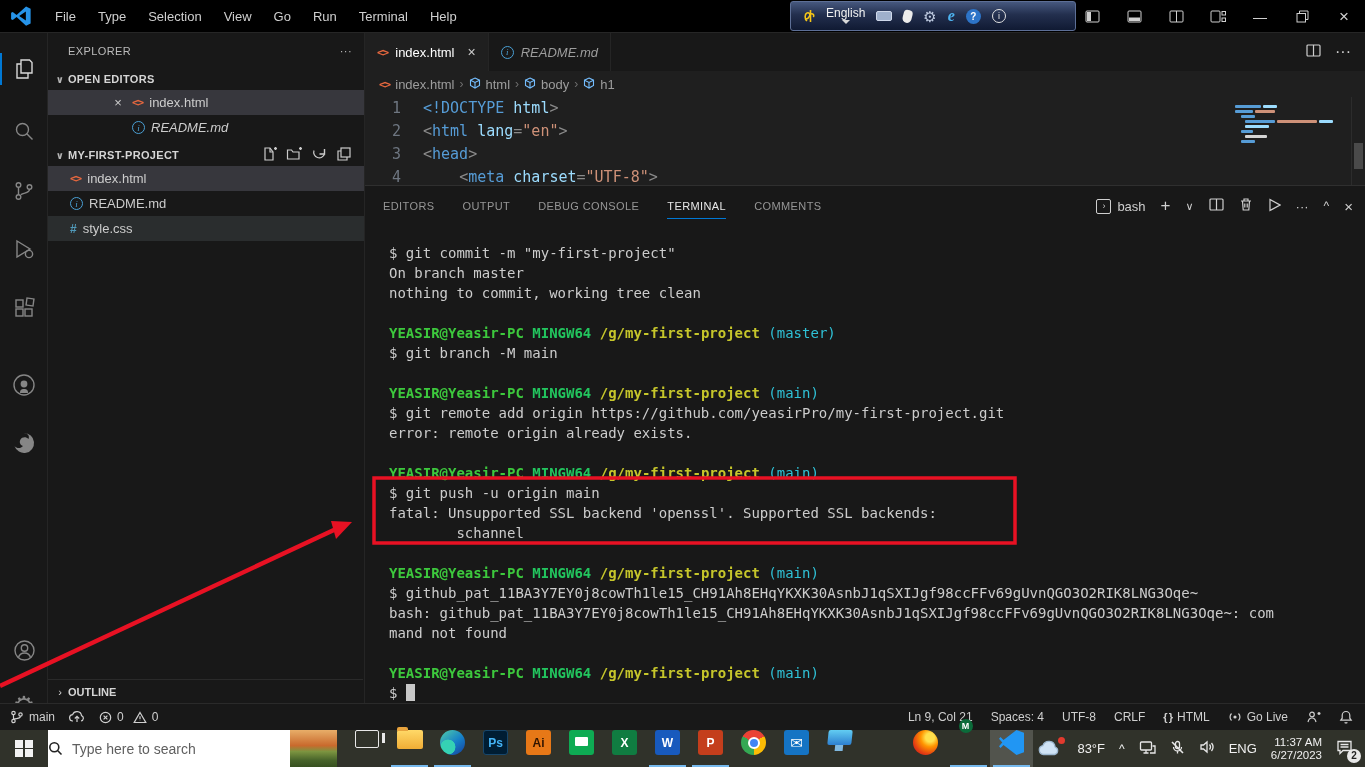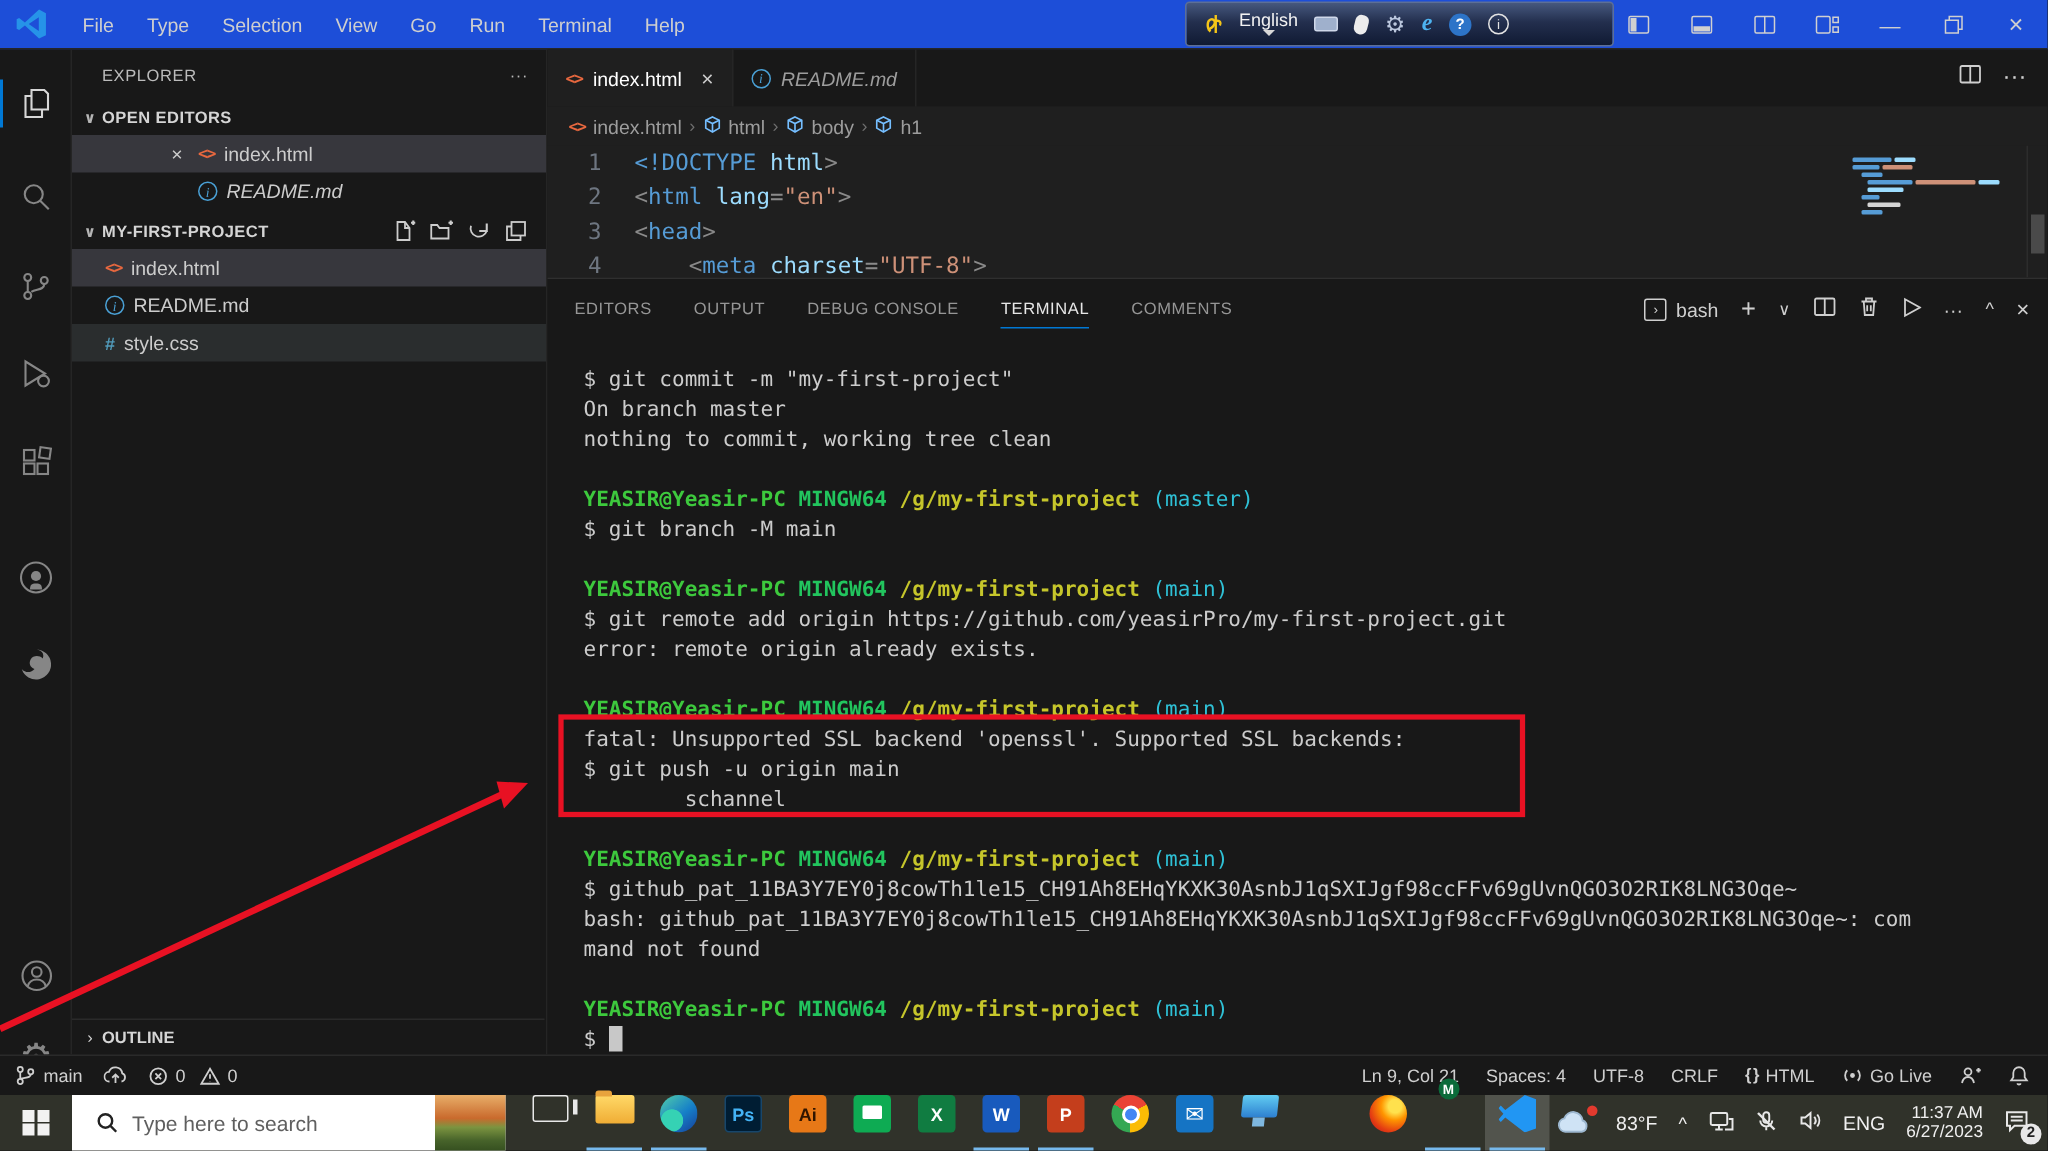--- a/index.html
+++ b/index.html
@@ -2,21 +2,21 @@
 <html><head>
 <meta charset="utf-8">
 <style>
   *{margin:0;padding:0;box-sizing:border-box;}
   html,body{width:1365px;height:767px;overflow:hidden;background:#181818;
     font-family:"Liberation Sans","DejaVu Sans",sans-serif;-webkit-font-smoothing:antialiased;}
   .mono{font-family:"DejaVu Sans Mono","Liberation Mono",monospace;}
   #stage{position:absolute;inset:0;width:1365px;height:767px;background:#181818;}
 
   
-  #titlebar{position:absolute;left:0;top:0;width:1365px;height:33px;background:#1d4ed8;
+  #titlebar{position:absolute;left:0;top:0;width:1365px;height:33px;background:#000000;
     border-bottom:1px solid #262626;display:flex;align-items:center;color:#cfcfcf;font-size:13px;}
   #vscode-logo{width:22px;height:22px;margin:0 12px 0 10px;flex:none;}
   .menu-item{padding:0 11px;height:100%;display:flex;align-items:center;cursor:default;}
   #win-title{position:absolute;left:527px;top:0;height:33px;display:flex;align-items:center;color:#b9b9b9;white-space:nowrap;}
   
   #langbar{position:absolute;left:790px;top:1px;width:286px;height:30px;border-radius:3px;
     background:linear-gradient(#46587e 0%,#232f4e 45%,#101a33 100%);border:1px solid #5d6f96;
     display:flex;align-items:center;gap:11px;padding:0 10px;z-index:5;}
   .lb-stack{display:flex;flex-direction:column;align-items:center;line-height:10px;}
   .lb-label{color:#f2f2f2;font-size:12px;}
@@ -113,21 +113,21 @@
   #sb-left{display:flex;align-items:center;padding-left:10px;}
   #sb-right{margin-left:auto;display:flex;align-items:center;padding-right:12px;gap:0;}
   #sb-right .sb-item{margin:0 0 0 18px;}
   .braces{font-size:11px;font-weight:bold;letter-spacing:-1px;}
 
   
   #taskbar{position:absolute;left:0;top:730px;width:1365px;height:37px;background:#30322a;display:flex;align-items:stretch;}
   #start-btn{width:48px;display:flex;align-items:center;justify-content:center;}
   .win-grid{display:grid;grid-template-columns:8px 8px;grid-template-rows:8px 8px;gap:1.5px;}
   .win-grid i{background:#f2f2f2;}
-  #search-box{width:289px;background:#ffffff;display:flex;align-items:center;gap:9px;padding-left:16px;position:relative;}
+  #search-box{width:289px;background:#ffffff;display:flex;align-items:center;gap:9px;padding-left:0;position:relative;}
   #search-box svg{stroke:#222;fill:none;stroke-width:1.6;}
   #search-ph{color:#5f5f5f;font-size:14px;}
   #search-img{position:absolute;right:0;top:0;bottom:0;width:47px;
     background:linear-gradient(180deg,#e8ae69 0%,#c96a2d 42%,#7c9440 58%,#47632a 82%,#365020 100%);}
   .tb-slot{width:43px;display:flex;align-items:flex-start;justify-content:center;position:relative;}
   .tb-slot.run::after{content:"";position:absolute;left:3px;right:3px;bottom:0;height:2.5px;background:#76b9ed;}
   .tb-slot.active-app{background:rgba(255,255,255,.17);}
   .tb-letter{position:absolute;inset:0;display:flex;align-items:center;justify-content:center;font-size:12px;font-weight:bold;color:#fff;}
   .k-taskview{width:24px;height:18px;border:1.6px solid #e8e8e8;border-radius:2px;position:relative;}
   .k-taskview::before{content:"";position:absolute;right:-7px;top:2px;width:3px;height:10px;background:#e8e8e8;}
@@ -500,22 +500,22 @@
           <div class="tline"><span class="seg-w">nothing to commit, working tree clean</span></div>
           <div class="tline">&nbsp;</div>
           <div class="tline"><span class="seg-g">YEASIR@Yeasir-PC </span><span class="seg-m">MINGW64 </span><span class="seg-y">/g/my-first-project </span><span class="seg-c">(master)</span></div>
           <div class="tline"><span class="seg-w">$ git branch -M main</span></div>
           <div class="tline">&nbsp;</div>
           <div class="tline"><span class="seg-g">YEASIR@Yeasir-PC </span><span class="seg-m">MINGW64 </span><span class="seg-y">/g/my-first-project </span><span class="seg-c">(main)</span></div>
           <div class="tline"><span class="seg-w">$ git remote add origin https://github.com/yeasirPro/my-first-project.git</span></div>
           <div class="tline"><span class="seg-w">error: remote origin already exists.</span></div>
           <div class="tline">&nbsp;</div>
           <div class="tline"><span class="seg-g">YEASIR@Yeasir-PC </span><span class="seg-m">MINGW64 </span><span class="seg-y">/g/my-first-project </span><span class="seg-c">(main)</span></div>
+          <div class="tline"><span class="seg-w">$ git push -u origin main</span></div>
           <div class="tline"><span class="seg-w">fatal: Unsupported SSL backend 'openssl'. Supported SSL backends:</span></div>
-          <div class="tline"><span class="seg-w">$ git push -u origin main</span></div>
           <div class="tline"><span class="seg-w">        schannel</span></div>
           <div class="tline">&nbsp;</div>
           <div class="tline"><span class="seg-g">YEASIR@Yeasir-PC </span><span class="seg-m">MINGW64 </span><span class="seg-y">/g/my-first-project </span><span class="seg-c">(main)</span></div>
           <div class="tline"><span class="seg-w">$ 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~</span></div>
           <div class="tline"><span class="seg-w">bash: 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~: com</span></div>
           <div class="tline"><span class="seg-w">mand not found</span></div>
           <div class="tline">&nbsp;</div>
           <div class="tline"><span class="seg-g">YEASIR@Yeasir-PC </span><span class="seg-m">MINGW64 </span><span class="seg-y">/g/my-first-project </span><span class="seg-c">(main)</span></div>
           <div class="tline"><span class="seg-w">$ </span><span class="tcursor"></span></div>
         </div>

